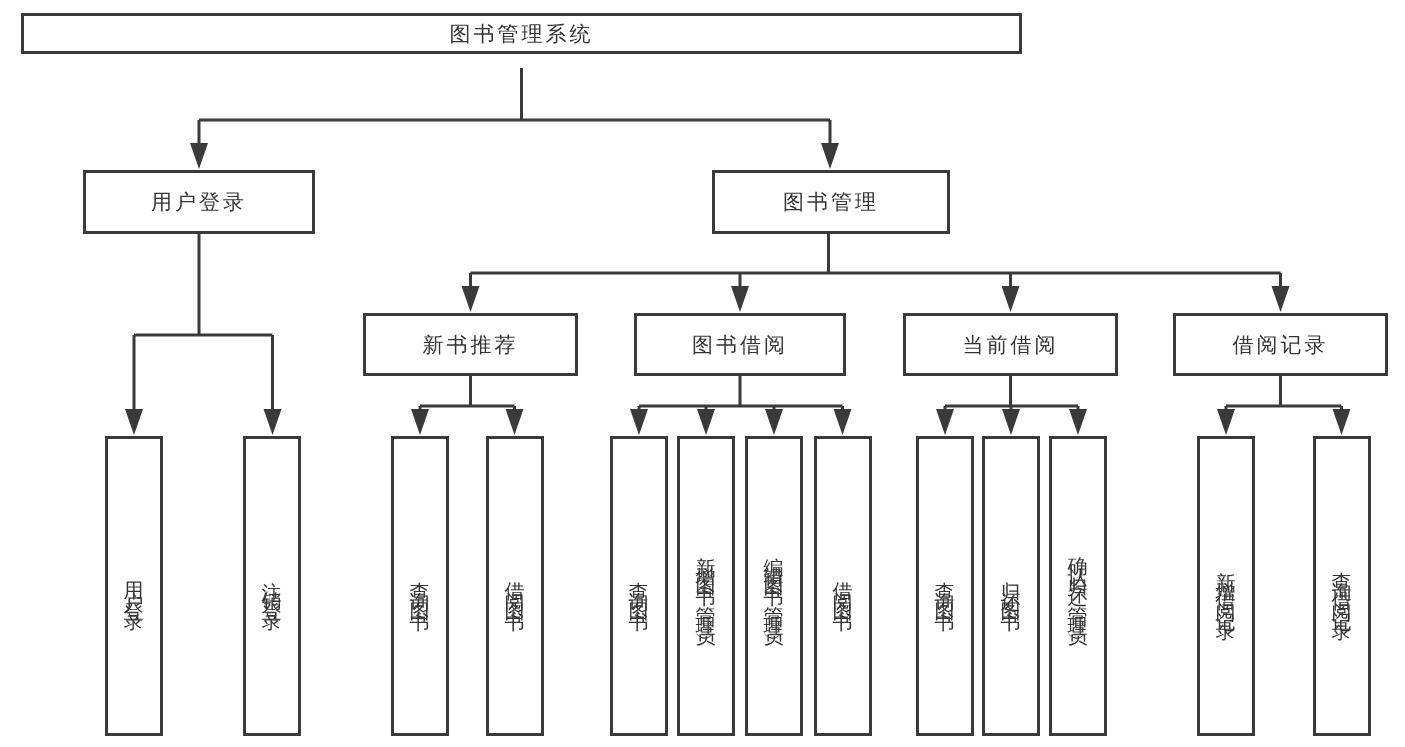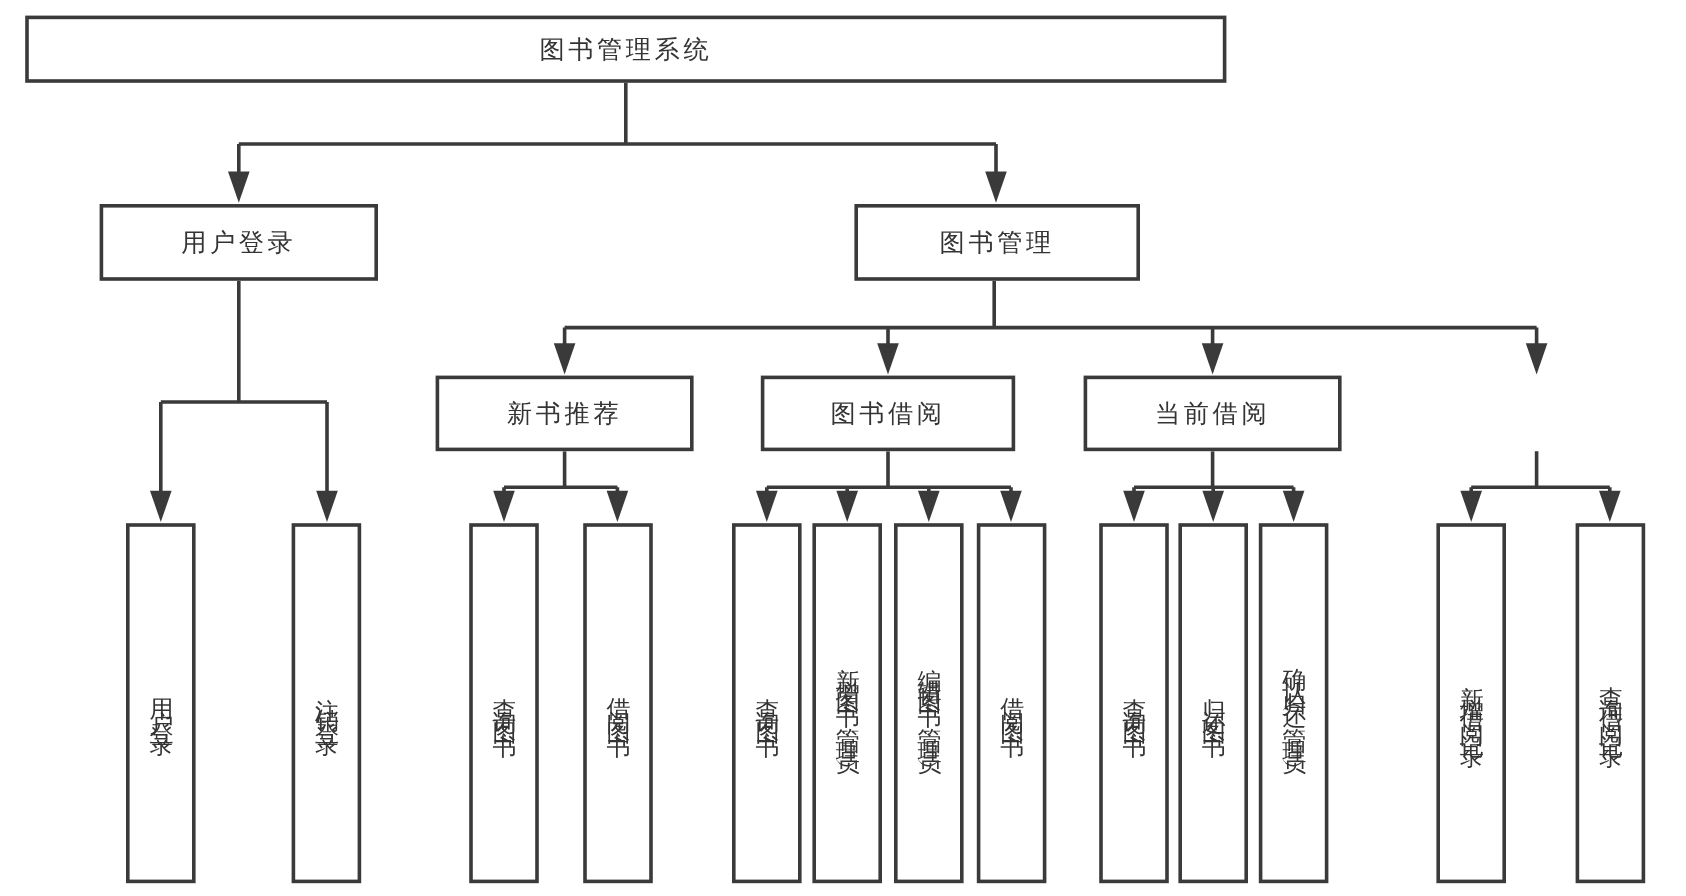--- a/index.html
+++ b/index.html
@@ -96,39 +96,42 @@
       <polygon points="765,409 783,409 774,435"></polygon>
       <polygon points="833.5,409 851.5,409 842.5,435"></polygon>
       <polygon points="936,409 954,409 945,435"></polygon>
       <polygon points="1002,409 1020,409 1011,435"></polygon>
       <polygon points="1069,409 1087,409 1078,435"></polygon>
       <polygon points="1217,409 1235,409 1226,435"></polygon>
       <polygon points="1332.5,409 1350.5,409 1341.5,435"></polygon>
     </g>
   </svg>
 
-  <div class="box" style="left:21px; top:13px; width:1001px; height:56px;">
+  <div class="box" style="left:21px; top:13px; width:1001px; height:41px;">
     <span class="hlabel">图书管理系统</span>
   </div>
 
   <div class="box" style="left:83px; top:170px; width:232px; height:64px;">
     <span class="hlabel">用户登录</span>
   </div>
   <div class="box" style="left:712px; top:170px; width:238px; height:64px;">
     <span class="hlabel">图书管理</span>
   </div>
 
   <div class="box" style="left:363px; top:313px; width:215px; height:63px;">
     <span class="hlabel">新书推荐</span>
   </div>
   <div class="box" style="left:634px; top:313px; width:212px; height:63px;">
     <span class="hlabel">图书借阅</span>
   </div>
   <div class="box" style="left:903px; top:313px; width:215px; height:63px;">
     <span class="hlabel">当前借阅</span>
+  </div>
+  <div class="box" style="left:1173px; top:313px; width:215px; height:63px;">
+    <span class="hlabel">借阅记录</span>
   </div>
 
   <div class="box leaf" style="left:105px;">
     <span class="vtext">用户登录</span>
   </div>
   <div class="box leaf" style="left:243px;">
     <span class="vtext">注销登录</span>
   </div>
 
   <div class="box leaf" style="left:391px;">

